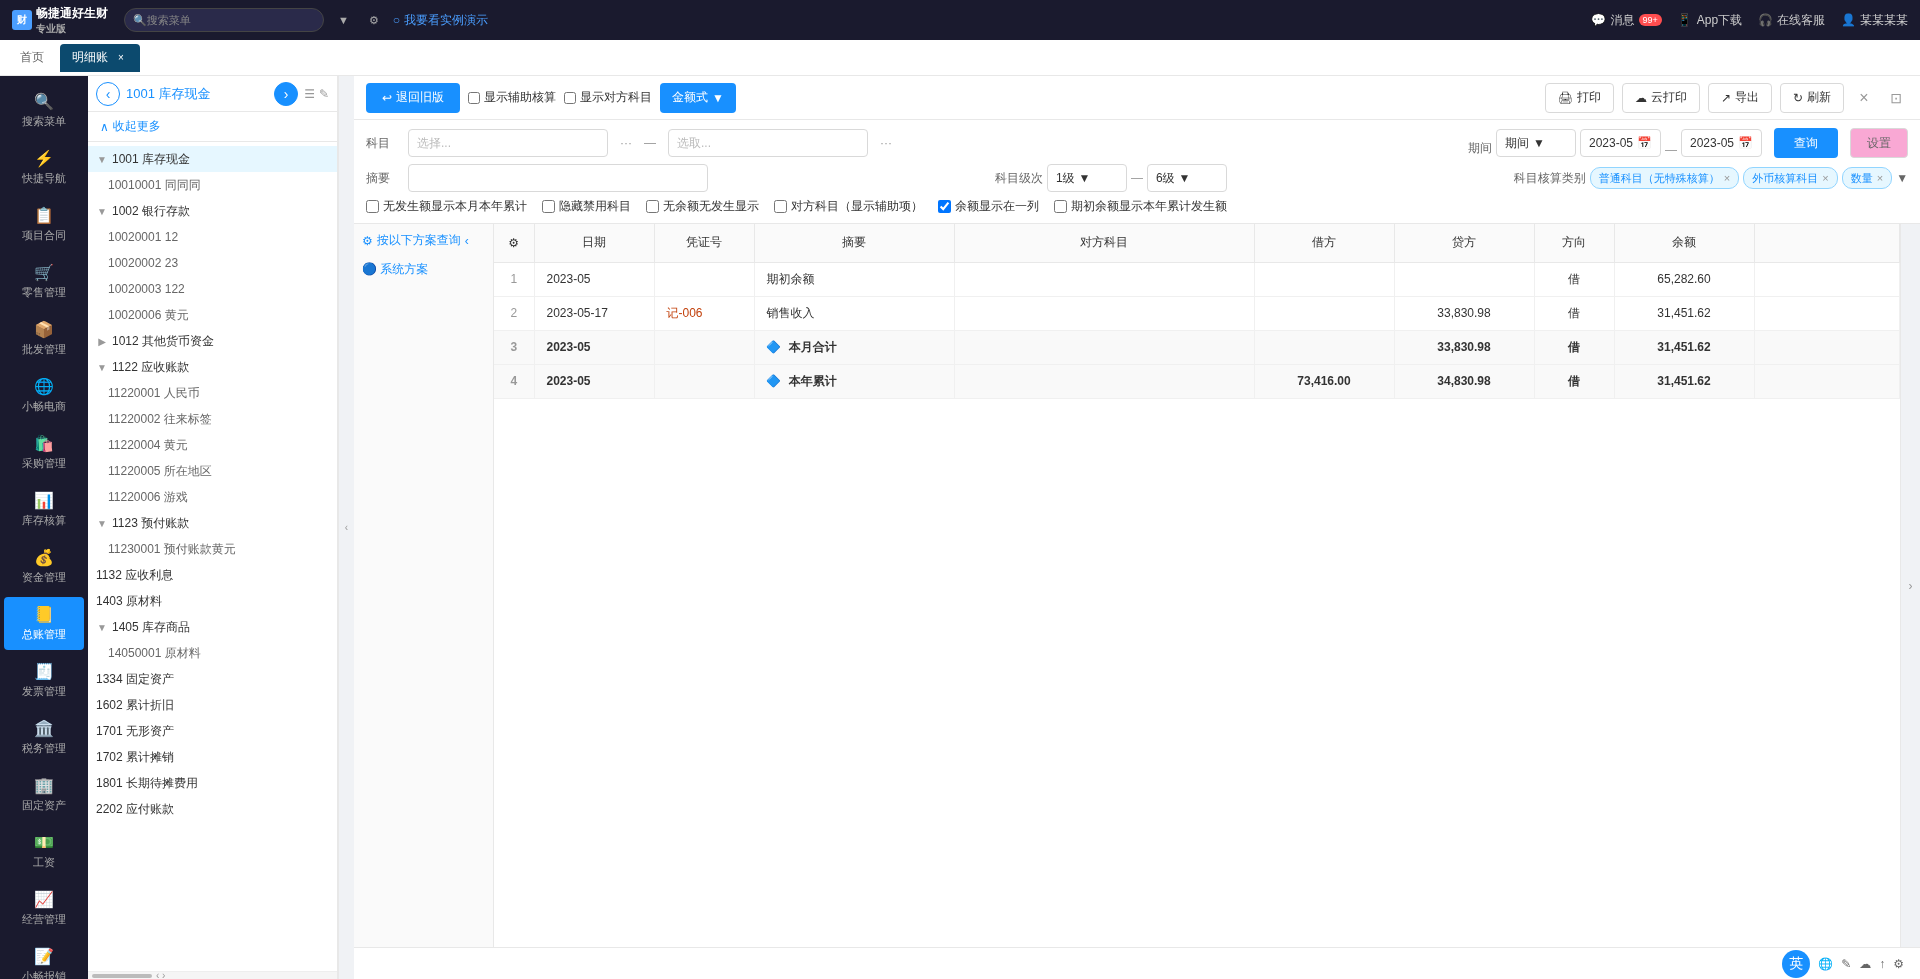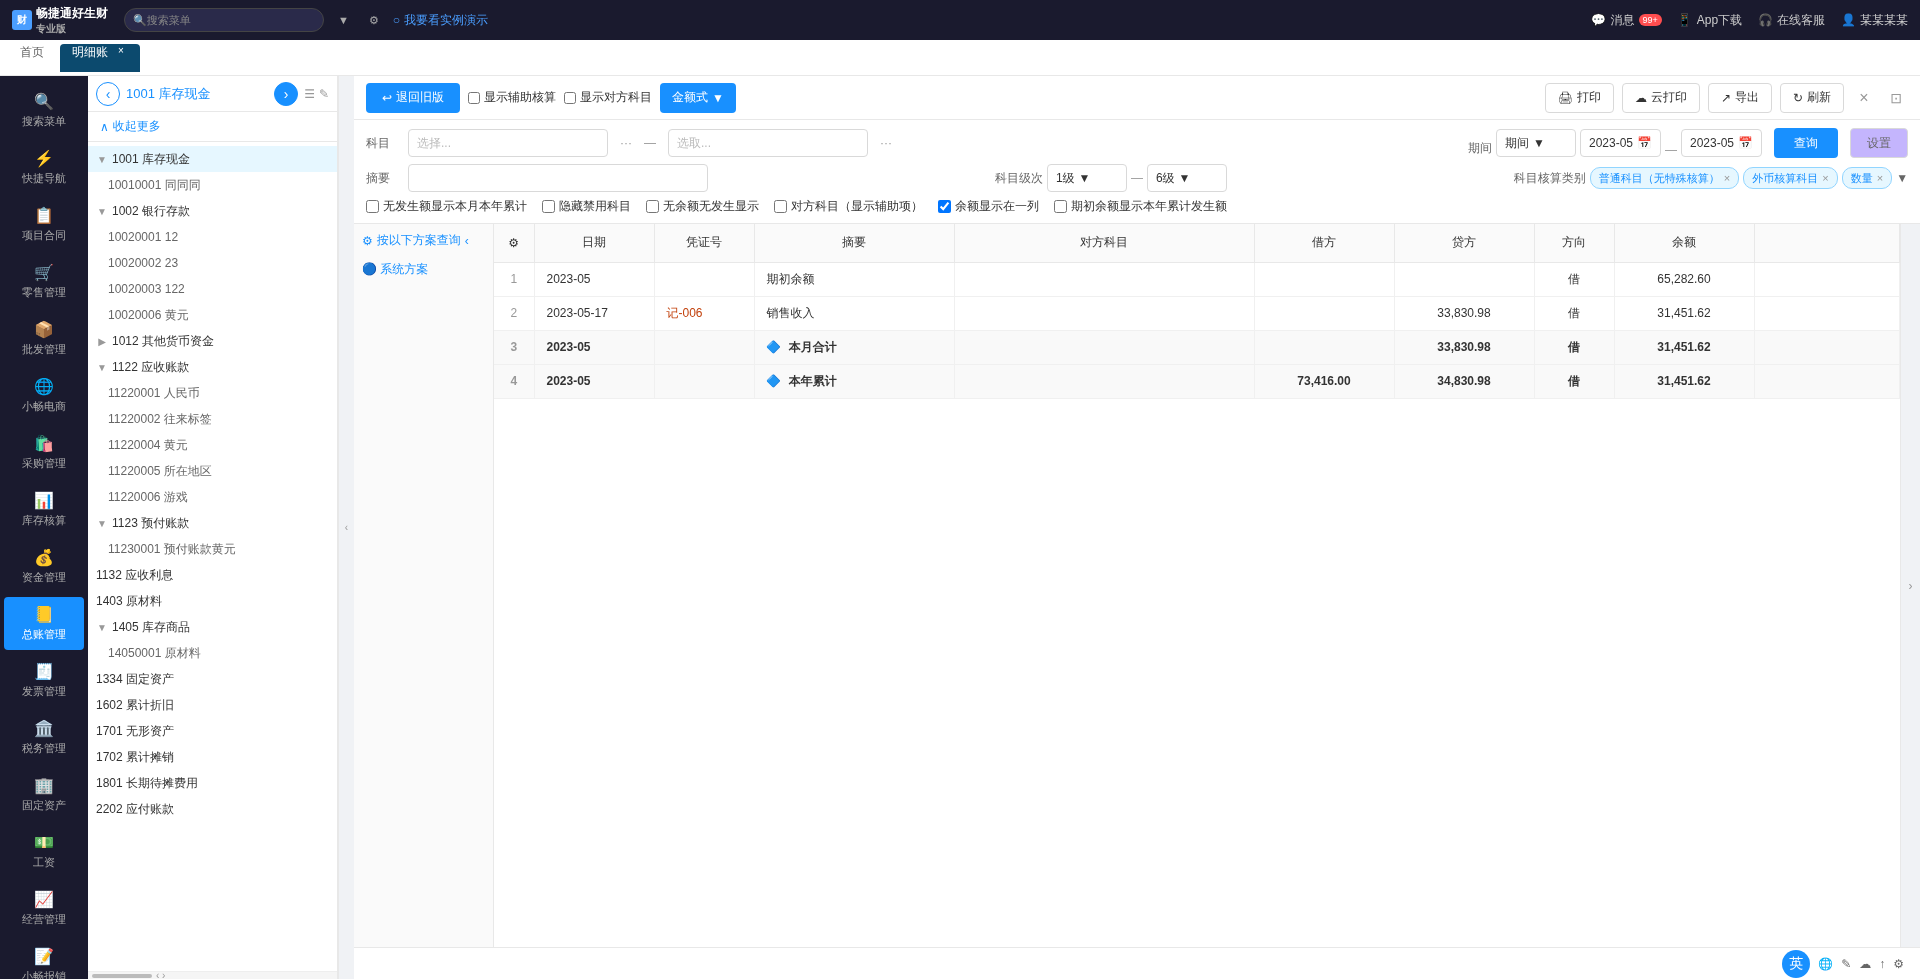--- a/index.html
+++ b/index.html
@@ -14,21 +14,21 @@
     .top-search { flex: 1; max-width: 200px; height: 24px; background: #2a2a4a; border: 1px solid #444; border-radius: 12px; display: flex; align-items: center; padding: 0 8px; color: #888; font-size: 11px; margin-left: 8px; }
     .nav-icon-btn { color: #aaa; font-size: 11px; padding: 2px 6px; cursor: pointer; }
     .top-spacer { flex: 1; }
     .top-right { display: flex; align-items: center; gap: 16px; }
     .top-right-item { color: #ccc; font-size: 12px; display: flex; align-items: center; gap: 4px; cursor: pointer; }
     .badge { background: #ff4d4f; color: white; font-size: 9px; padding: 1px 4px; border-radius: 8px; }
     .demo-link { color: #4a9eff; font-size: 12px; display: flex; align-items: center; gap: 4px; }
 
     
     .tabs-bar { height: 36px; background: #fff; border-bottom: 1px solid #e8e8e8; display: flex; align-items: center; padding: 0 8px; gap: 4px; }
-    .tab { height: 28px; padding: 0 12px; display: flex; gap: 6px; border-radius: 4px 4px 0 0; cursor: pointer; font-size: 12px; color: #666; }
+    .tab { height: 28px; padding: 0 12px; display: flex; align-items: center; gap: 6px; border-radius: 4px 4px 0 0; cursor: pointer; font-size: 12px; color: #666; }
     .tab.active { background: #0c4a6e; color: white; }
     .tab-close { width: 14px; height: 14px; display: flex; align-items: center; justify-content: center; border-radius: 50%; font-size: 10px; }
 
     
     .main-layout { display: flex; height: calc(979px - 40px - 36px); }
 
     
     .left-sidebar { width: 88px; background: #1a1a2e; display: flex; flex-direction: column; align-items: center; padding: 8px 0; gap: 4px; }
     .sidebar-item { width: 80px; padding: 8px 4px; display: flex; flex-direction: column; align-items: center; gap: 3px; cursor: pointer; border-radius: 4px; color: #aaa; font-size: 11px; }
     .sidebar-item.active { background: #1890ff; color: white; }
@@ -75,21 +75,21 @@
     .filter-row:last-child { margin-bottom: 0; }
     .filter-label { color: #666; font-size: 12px; min-width: 30px; }
     .filter-input { height: 28px; border: 1px solid #d9d9d9; border-radius: 4px; padding: 0 8px; font-size: 12px; color: #333; background: white; min-width: 120px; display: flex; align-items: center; }
     .filter-input.placeholder { color: #bbb; }
     .filter-select { height: 28px; border: 1px solid #d9d9d9; border-radius: 4px; padding: 0 8px; font-size: 12px; color: #333; background: white; display: flex; align-items: center; gap: 4px; min-width: 80px; }
     .filter-dash { color: #999; }
     .filter-period { display: flex; align-items: flex-end; gap: 4px; }
     .period-label { color: #666; font-size: 12px; }
     .period-input { height: 28px; border: 1px solid #d9d9d9; border-radius: 4px; padding: 0 8px; font-size: 12px; color: #333; background: white; display: flex; align-items: center; gap: 4px; }
     .query-btn { height: 30px; padding: 0 20px; background: #1890ff; color: white; border: none; border-radius: 4px; cursor: pointer; font-size: 12px; }
-    .set-btn { height: 30px; padding: 0 16px; background: #c4b5fd; color: #666; border: 1px solid #d9d9d9; border-radius: 4px; cursor: pointer; font-size: 12px; }
+    .set-btn { height: 30px; padding: 0 16px; background: #f9a8d4; color: #666; border: 1px solid #d9d9d9; border-radius: 4px; cursor: pointer; font-size: 12px; }
     .filter-tag { height: 22px; padding: 0 8px; background: #e6f7ff; border: 1px solid #91d5ff; border-radius: 10px; font-size: 11px; color: #1890ff; display: flex; align-items: center; gap: 4px; }
     .filter-tag .remove { color: #999; cursor: pointer; }
     .science-level { display: flex; align-items: center; gap: 4px; }
     .checkbox-filter { display: flex; align-items: center; gap: 4px; font-size: 12px; color: #333; }
 
     
     .left-filter-panel { width: 140px; background: #fafafa; border-right: 1px solid #e8e8e8; padding: 8px; }
     .filter-panel-title { color: #1890ff; font-size: 12px; display: flex; align-items: center; gap: 4px; margin-bottom: 8px; }
     .filter-panel-item { font-size: 12px; color: #666; padding: 4px 0; cursor: pointer; }
     .filter-panel-item.active { color: #1890ff; }

